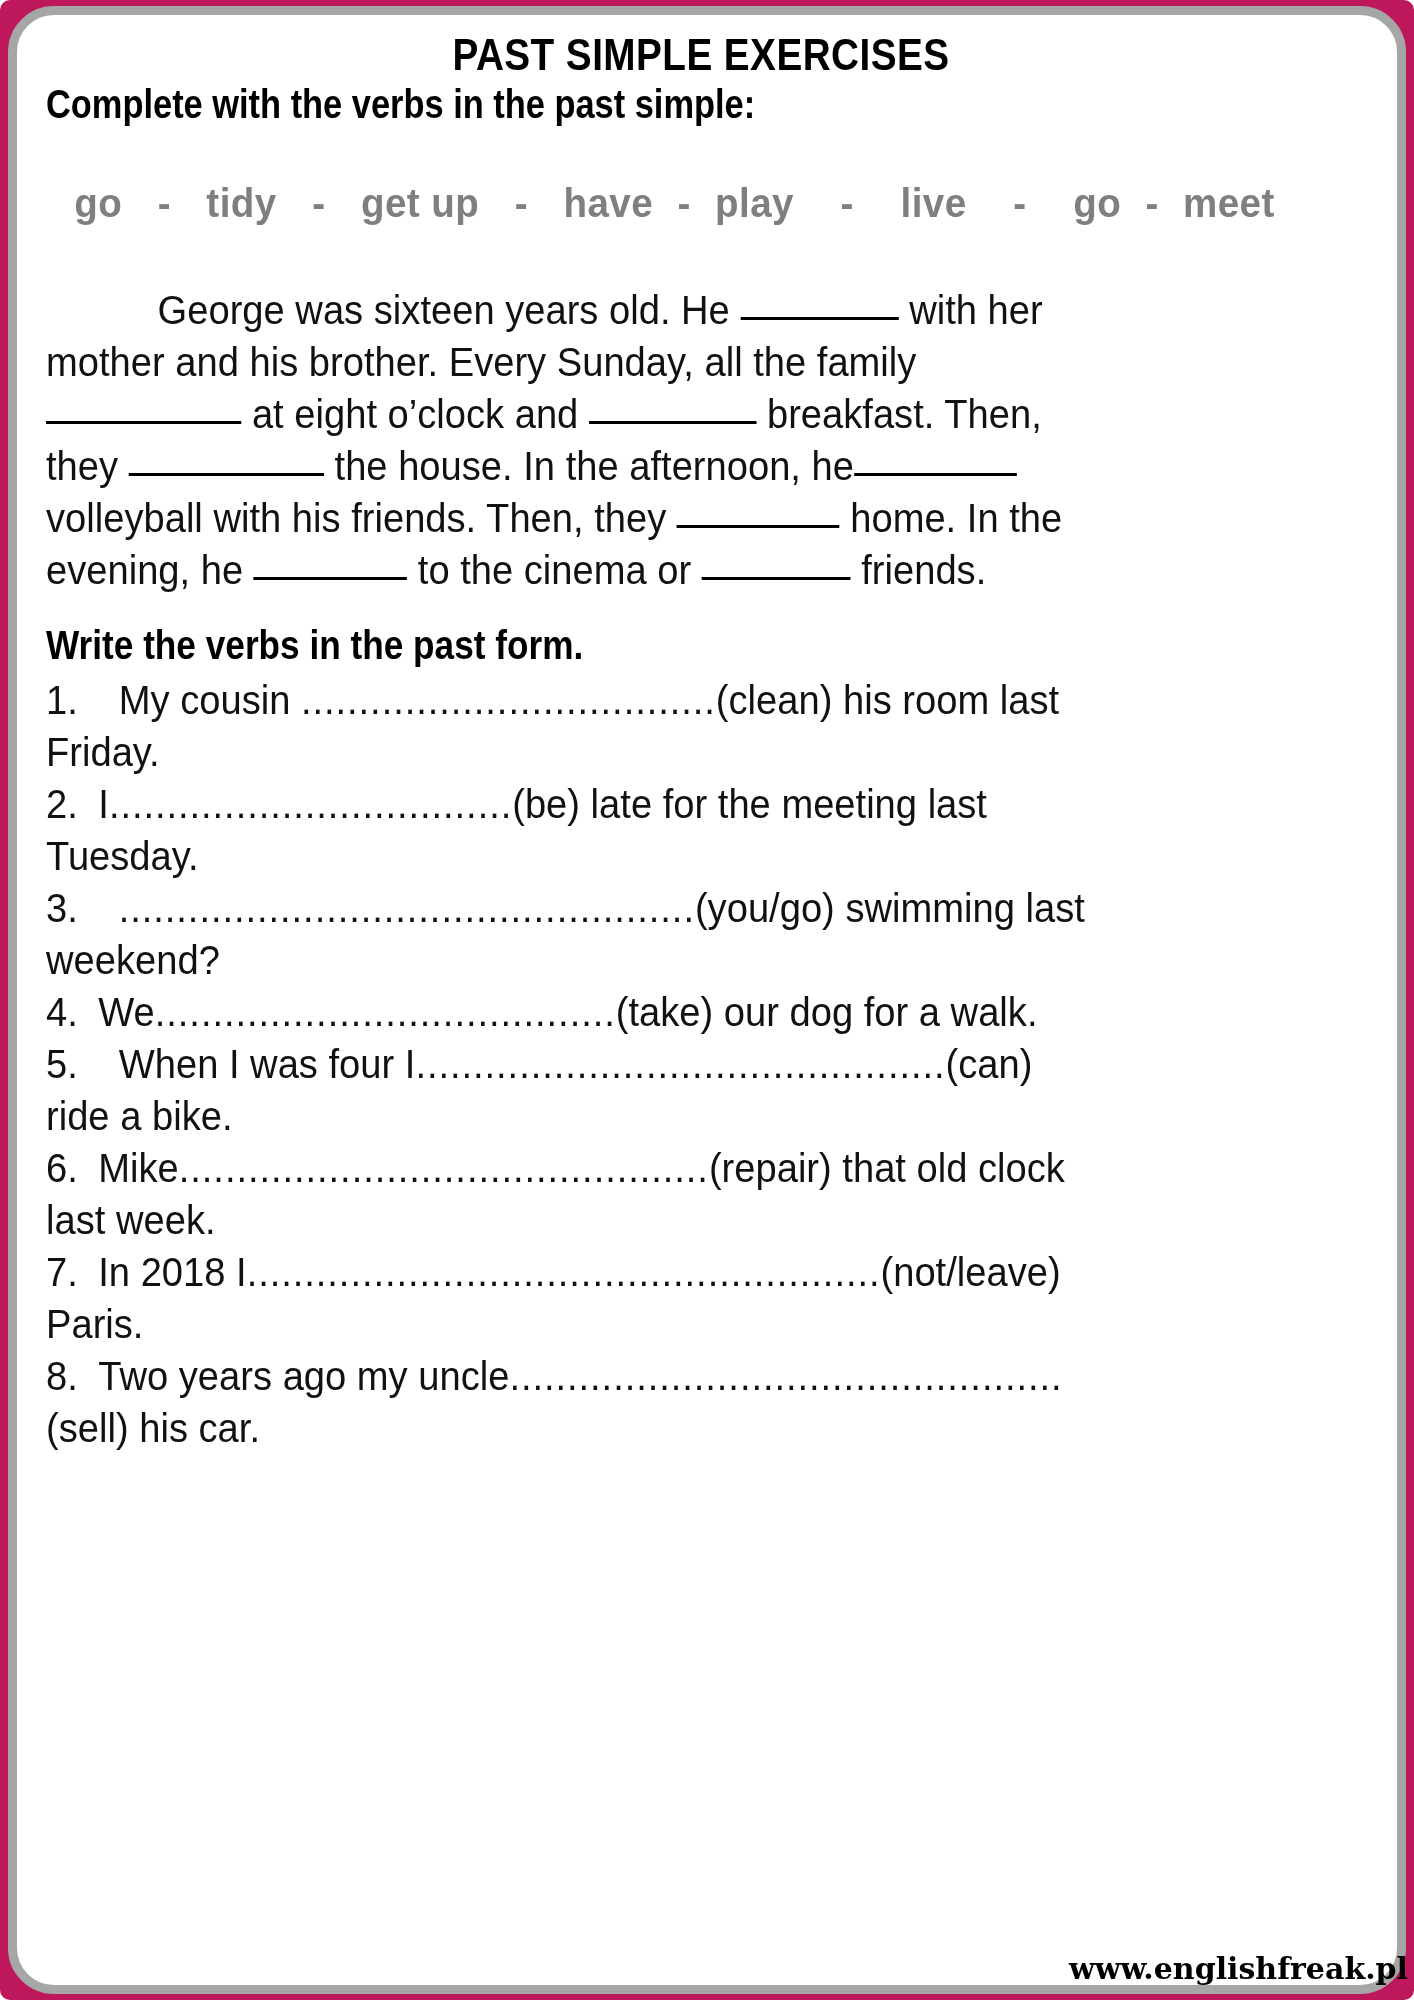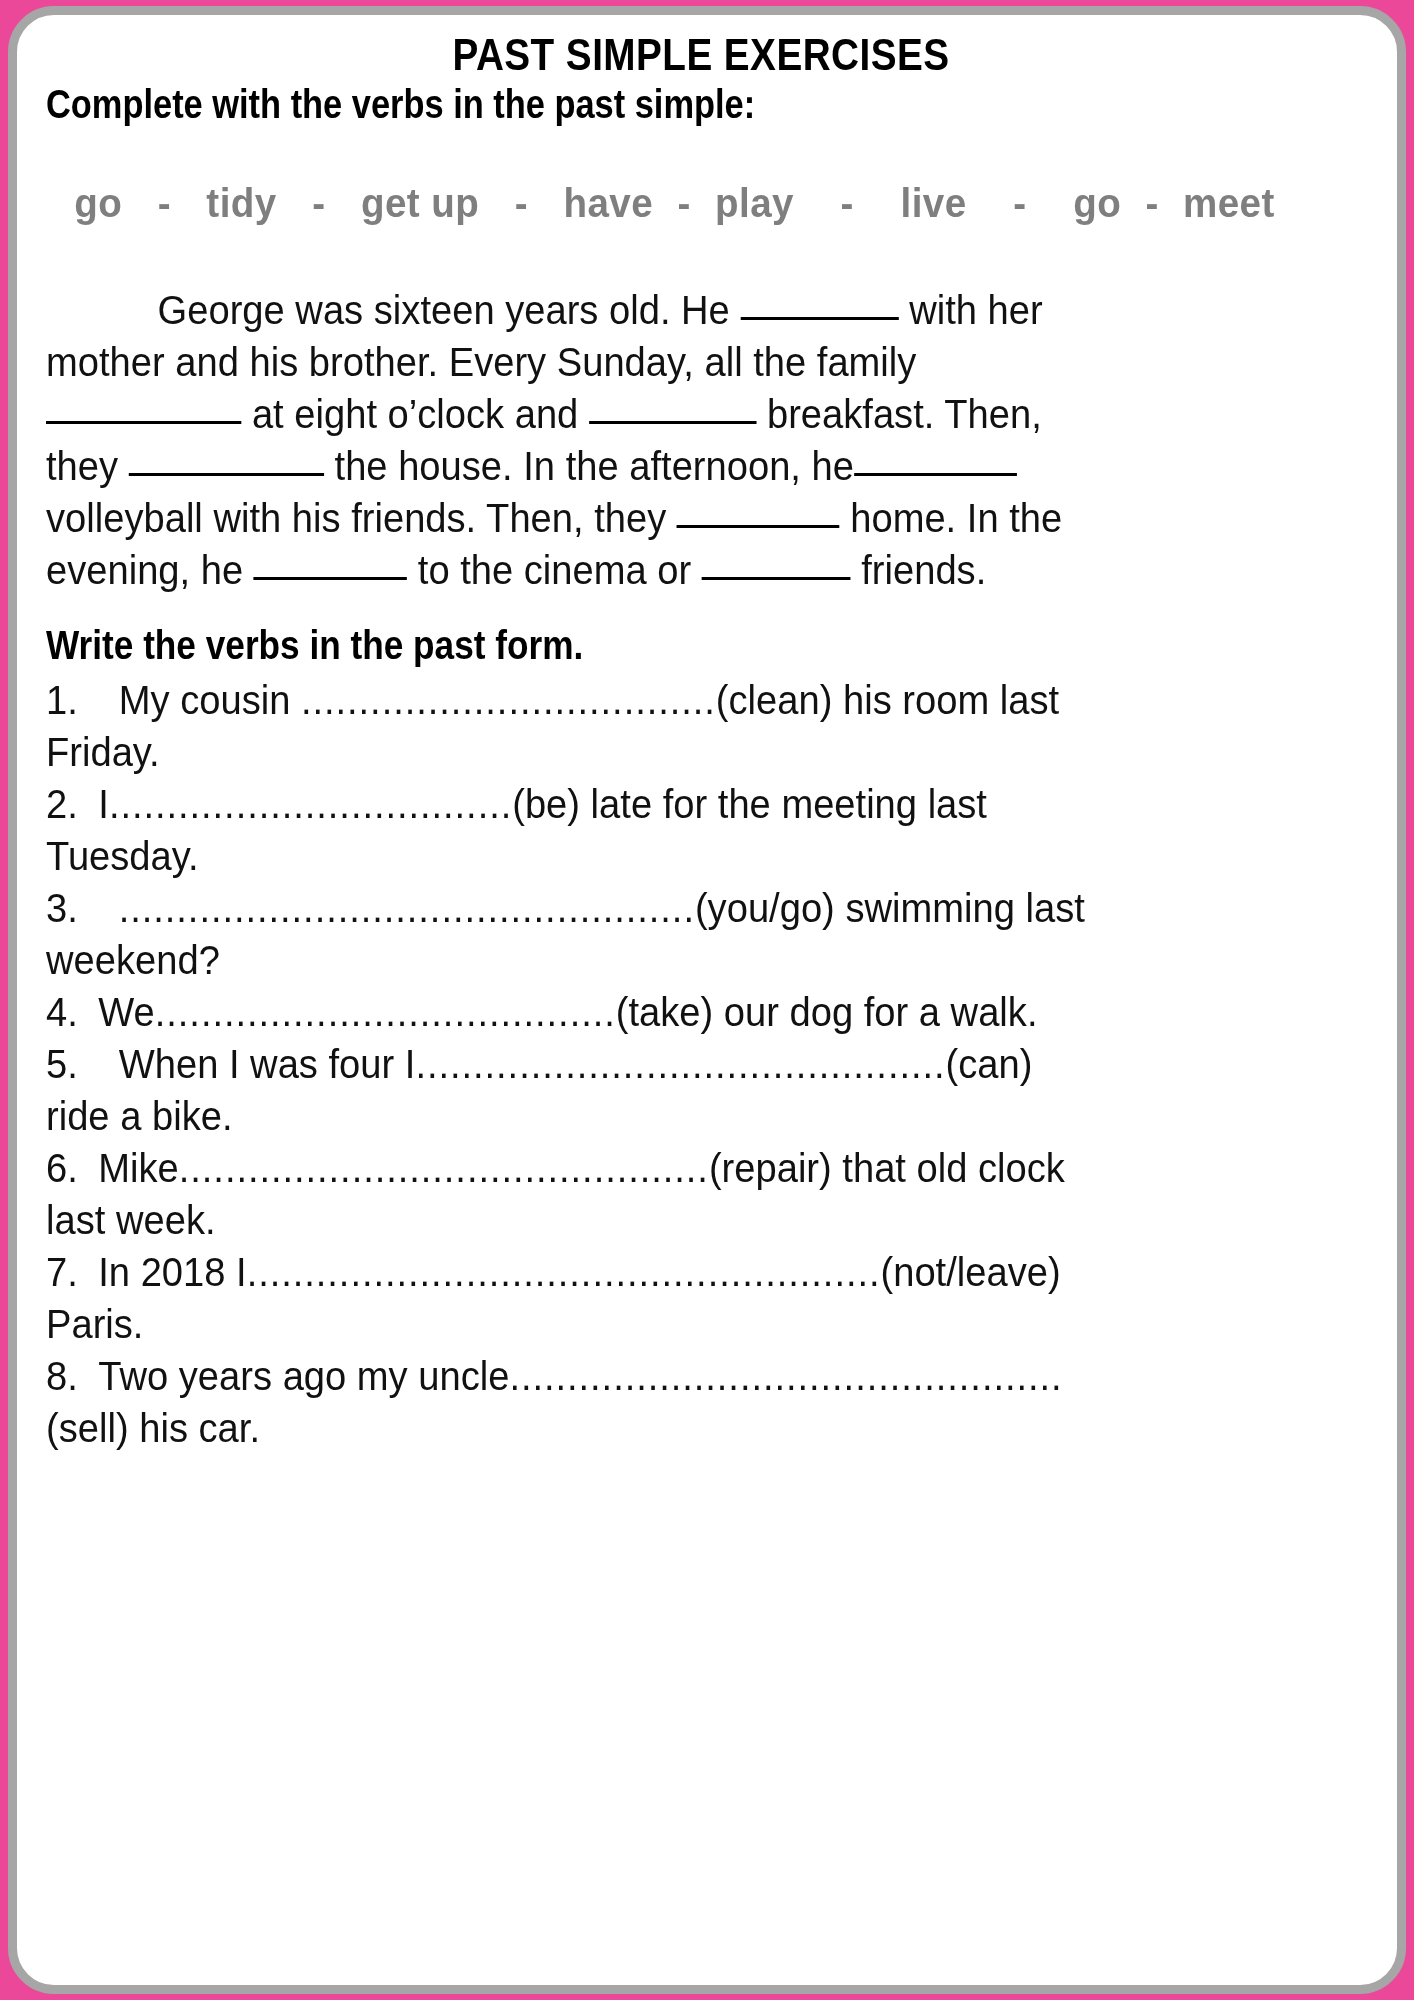--- a/index.html
+++ b/index.html
@@ -12,21 +12,22 @@
     height: 2000px;
     font-family: "Liberation Sans", sans-serif;
     overflow: hidden;
   }
 
   #worksheet {
     position: relative;
     width: 1414px;
     height: 2000px;
     box-sizing: border-box;
-    background: #ec4899;
+    background: #be185d;
+    border-radius: 10px;
   }
 
   
   .card-frame {
     position: absolute;
     left: 8px;
     top: 6px;
     width: 1398px;
     height: 1988px;
     box-sizing: border-box;
@@ -186,13 +187,14 @@
           <div class="exercise"><span class="exnum">4.</span><span class="exgap" style="width: 22px;"></span><span>We</span><span class="dots">........................................</span><span>(take) our dog for a walk.</span></div>
           <div class="exercise"><span class="exnum">5.</span><span class="exgap" style="width: 44px;"></span><span>When I was four I</span><span class="dots">..............................................</span><span>(can) ride a bike.</span></div>
           <div class="exercise"><span class="exnum">6.</span><span class="exgap" style="width: 22px;"></span><span>Mike</span><span class="dots">..............................................</span><span>(repair) that old clock last week.</span></div>
           <div class="exercise"><span class="exnum">7.</span><span class="exgap" style="width: 22px;"></span><span>In 2018 I</span><span class="dots">.......................................................</span><span>(not/leave) Paris.</span></div>
           <div class="exercise"><span class="exnum">8.</span><span class="exgap" style="width: 22px;"></span><span>Two years ago my uncle</span><span class="dots">................................................</span><span>(sell) his car.</span></div>
         </div>
 
     </div>
   </div>
 
+  <div class="footer">www.englishfreak.pl</div>
 </div>
 
 </body></html>

